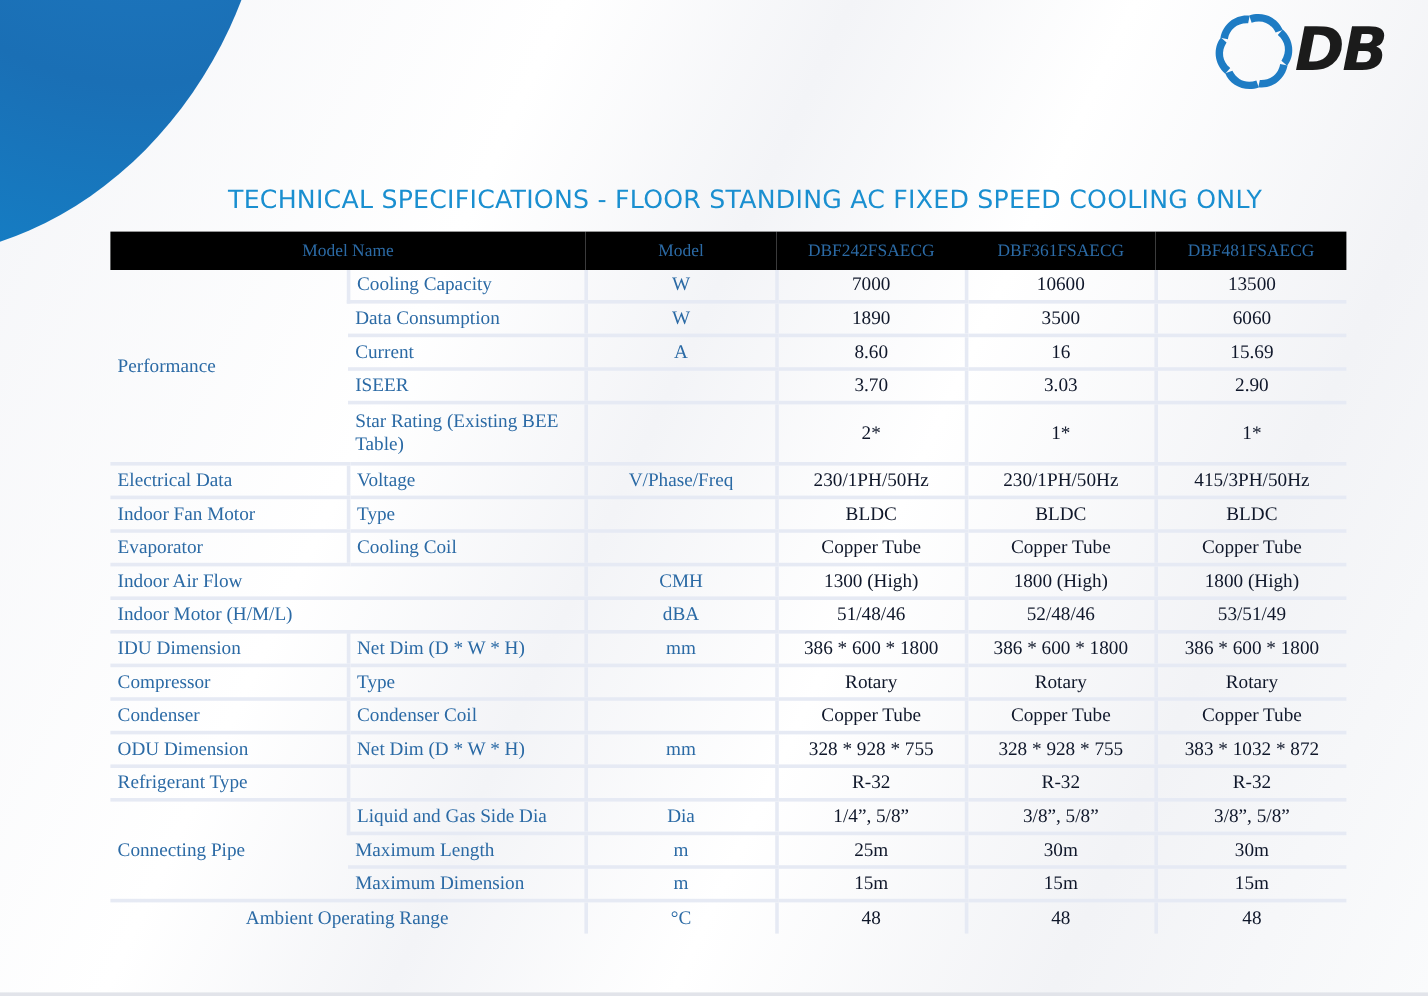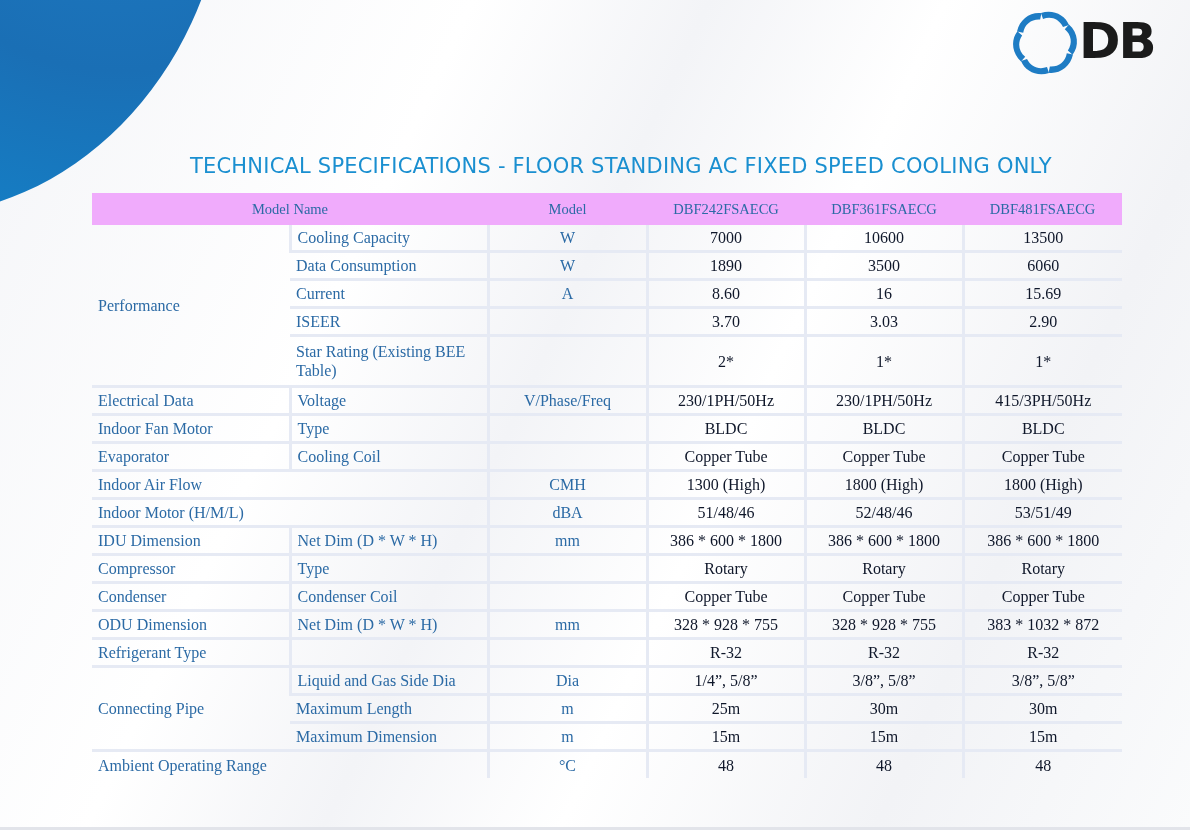--- a/index.html
+++ b/index.html
@@ -11,50 +11,50 @@
   .corner-arc {
     position:absolute; left:-330px; top:-420px; width:550px; height:640px;
     border-radius:50%;
     background: radial-gradient(circle at 75% 30%, #1e7bc4 0%, #1a6fb5 40%, #0f8fd6 100%);
     transform: rotate(20deg);
   }
   .bottom-bar { position:absolute; left:0; right:0; bottom:0; height:3px; background:#e2e4ea; }
   .logo { position:absolute; left:1005px; top:4px; width:170px; height:78px; display:flex; align-items:center; }
   .logo svg { width:80px; height:80px; }
   .logo-text {
-    font-family:"DejaVu Sans", sans-serif; font-weight:bold; 
+    font-family:"DejaVu Sans", sans-serif; font-weight:bold; font-style:italic;
     font-size:50px; color:#1b1b1b; letter-spacing:-2px; margin-left:-6px; margin-top:-4px;
   }
   .title {
     position:absolute; left:190px; top:154px; width:950px;
     font-family:"DejaVu Sans", sans-serif; font-weight:normal; font-size:21px;
     color:#1a8fd0; letter-spacing:0.2px; white-space:nowrap;
   }
   table.spec {
     position:absolute; left:92px; top:193px; width:1030px;
     border-collapse:collapse; table-layout:fixed;
     font-size:16px; color:#2b6aa5;
   }
   table.spec col.c1 { width:198px; } table.spec col.c2 { width:198px; }
   table.spec col.c3 { width:159px; } table.spec col.c4 { width:158px; }
   table.spec col.c5 { width:158px; } table.spec col.c6 { width:159px; }
   table.spec thead th {
-    background:#f0abfc; font-weight:normal; font-size:14.5px; color:#2b6aa5;
+    background:#000000; font-weight:normal; font-size:14.5px; color:#2b6aa5;
     height:32px; padding:0; text-align:center; border:none;
   }
   table.spec td {
     border-bottom:3px solid #e6eaf4; border-left:3px solid #e6eaf4;
     padding:0 6px; height:25px; line-height:19px;
   }
   table.spec td:first-child { border-left:none; }
   table.spec td.lbl { text-align:left; }
   table.spec td.unit { text-align:center; }
   table.spec td.val { text-align:center; color:#0f172a; }
   table.spec tr.tall td { height:48px; }
-  table.spec tr.last td { border-bottom:none; height:26px; }
+  table.spec tr.last td { border-bottom:none; height:26px;text-align:center; }
 </style>
 </head>
 <body>
 
 <div class="corner-arc"></div>
 <div class="bottom-bar"></div>
 
 <div class="logo">
   <svg viewBox="0 0 80 80">
     <g transform="translate(40,40)" fill="#1e7cc4">

